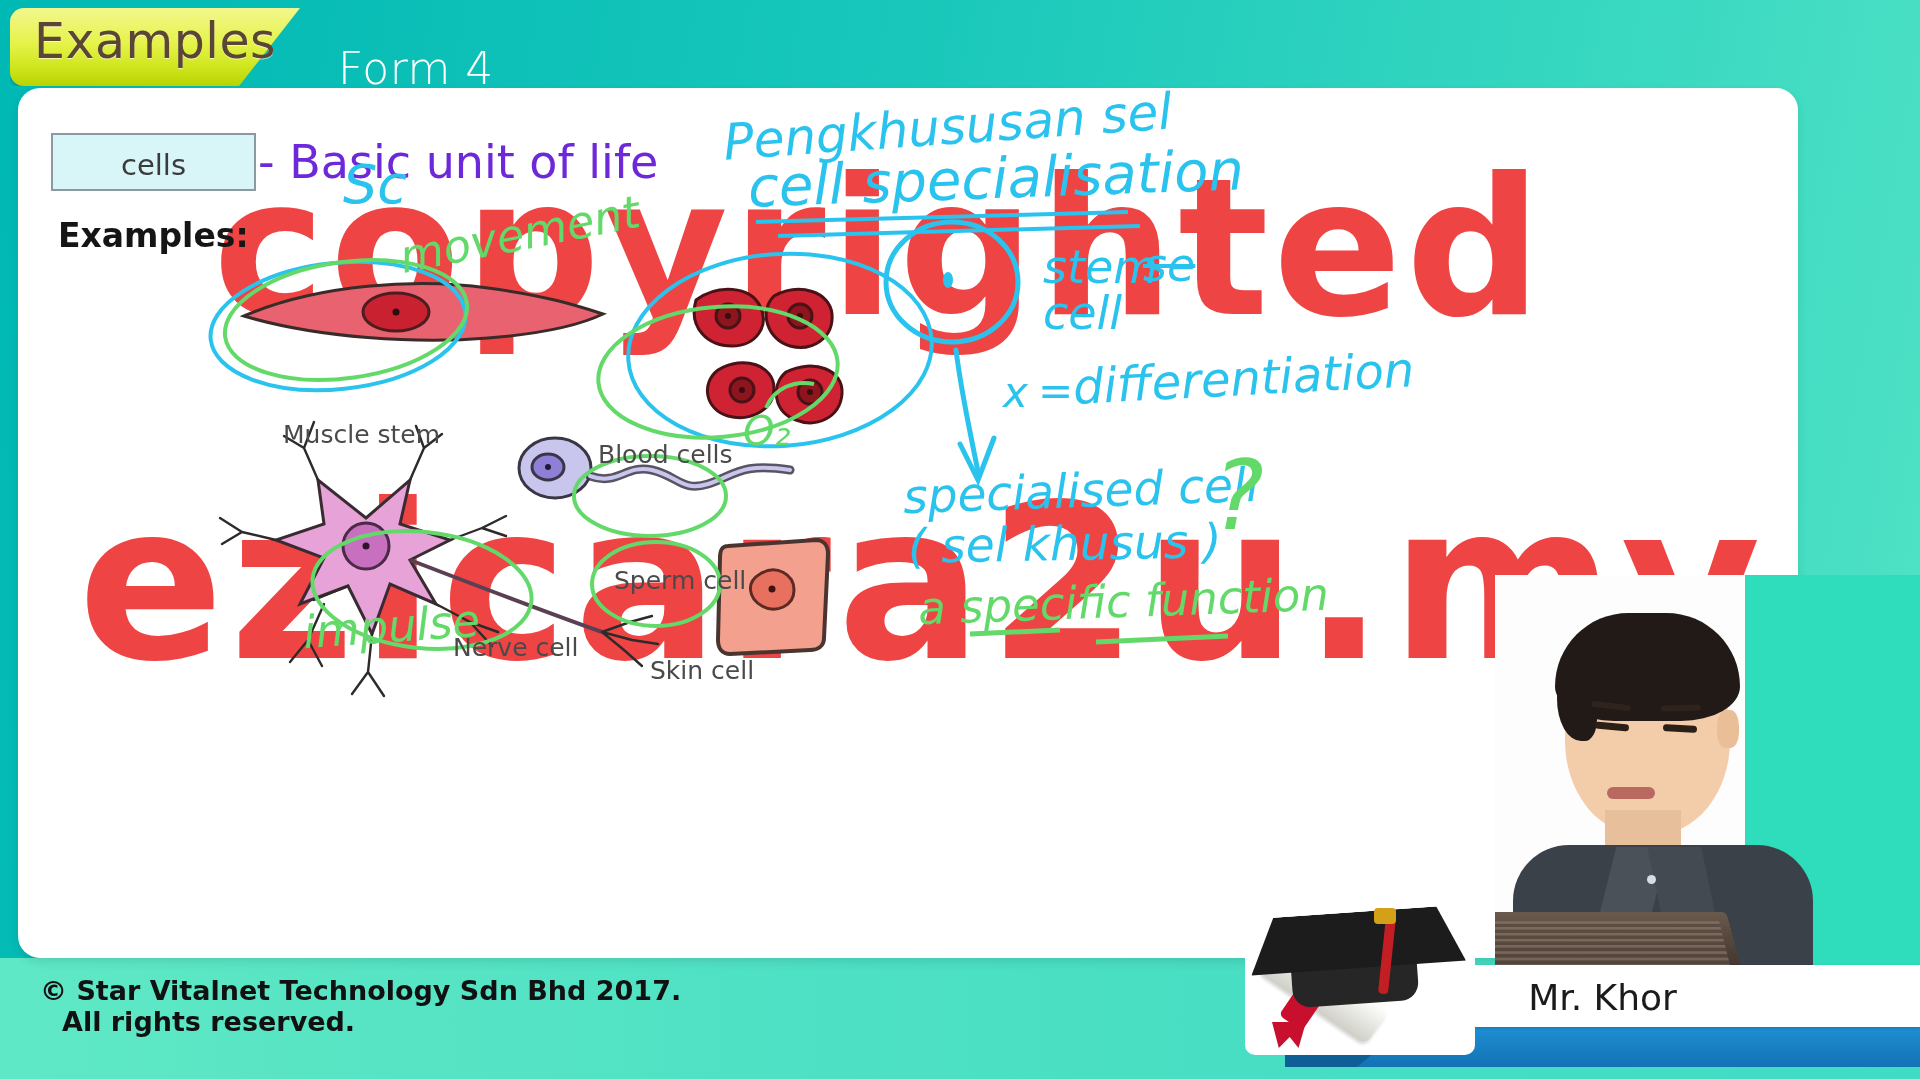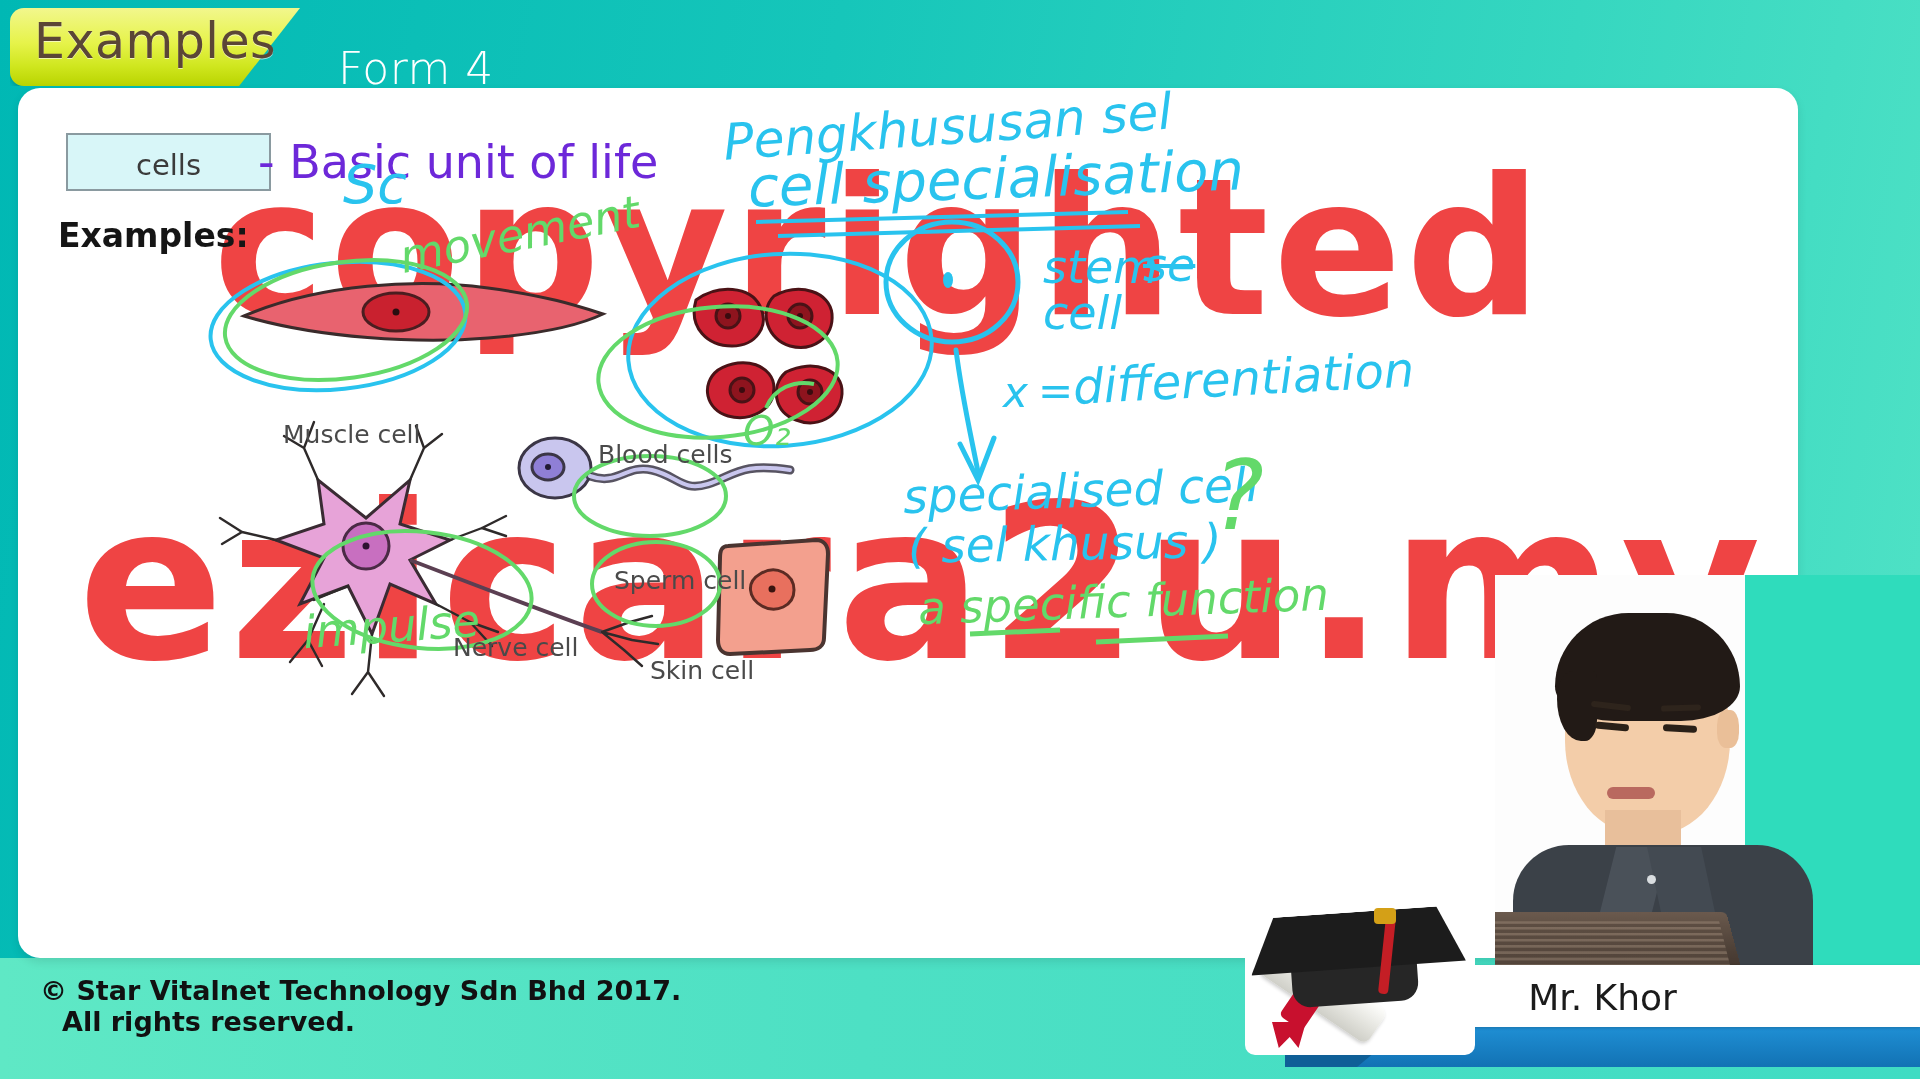--- a/index.html
+++ b/index.html
@@ -44,21 +44,21 @@
 
   
   #watermark { position:absolute; inset:0; pointer-events:none; }
   .wm { position:absolute; color:#ef4444; font-weight:700;
         font-family:"DejaVu Sans", sans-serif; white-space:nowrap; }
   .wm1 { left:60px; top:370px; font-size:215px; letter-spacing:6px; }
   .wm2 { left:195px; top:50px; font-size:190px; letter-spacing:4px; }
 
   
   #cells-box {
-    position:absolute; left:48px; top:45px; width:205px; height:58px;
+    position:absolute; left:33px; top:45px; width:205px; height:58px;
     background:#d8f6f8; border:2px solid #8a9aa0;
   }
   #cells-box span { position:absolute; left:0; right:0; top:13px; text-align:center;
     font-size:29px; color:#3b3b3b; font-family:"DejaVu Sans", sans-serif; }
   #basic-unit {
     position:absolute; left:240px; top:47px;
     font-size:46px; font-weight:400; color:#6d28d9;
     font-family:"DejaVu Sans", sans-serif;
   }
   #examples {
@@ -289,21 +289,21 @@
 
     <path d="M738 134 L1110 124" stroke="#29c3ee" stroke-width="4" fill="none"></path>
     <path d="M760 148 L1122 138" stroke="#29c3ee" stroke-width="4" fill="none"></path>
 
     <path d="M952 546 L1042 542" stroke="#63d96a" stroke-width="5" fill="none"></path>
     <path d="M1078 554 L1210 548" stroke="#63d96a" stroke-width="5" fill="none"></path>
 
     <path d="M748 320 C756 300 776 292 796 296" stroke="#63d96a" stroke-width="4" fill="none"></path>
   </svg>
 
-  <div class="cell-label" style="left:265px;  top:332px;">Muscle cell</div>
+  <div class="cell-label" style="left:265px;  top:332px;">Muscle stem</div>
   <div class="cell-label" style="left:580px;  top:352px;">Blood cells</div>
   <div class="cell-label" style="left:435px;  top:545px;">Nerve cell</div>
   <div class="cell-label" style="left:596px;  top:478px;">Sperm cell</div>
   <div class="cell-label" style="left:632px;  top:568px;">Skin cell</div>
 
   <div class="hw hw-cyan" id="hw-sc">Sc</div>
   <div class="hw hw-green" id="hw-movement">movement</div>
   <div class="hw hw-green" id="hw-impulse">impulse</div>
   <div class="hw hw-green" id="hw-o2">O₂</div>
 

